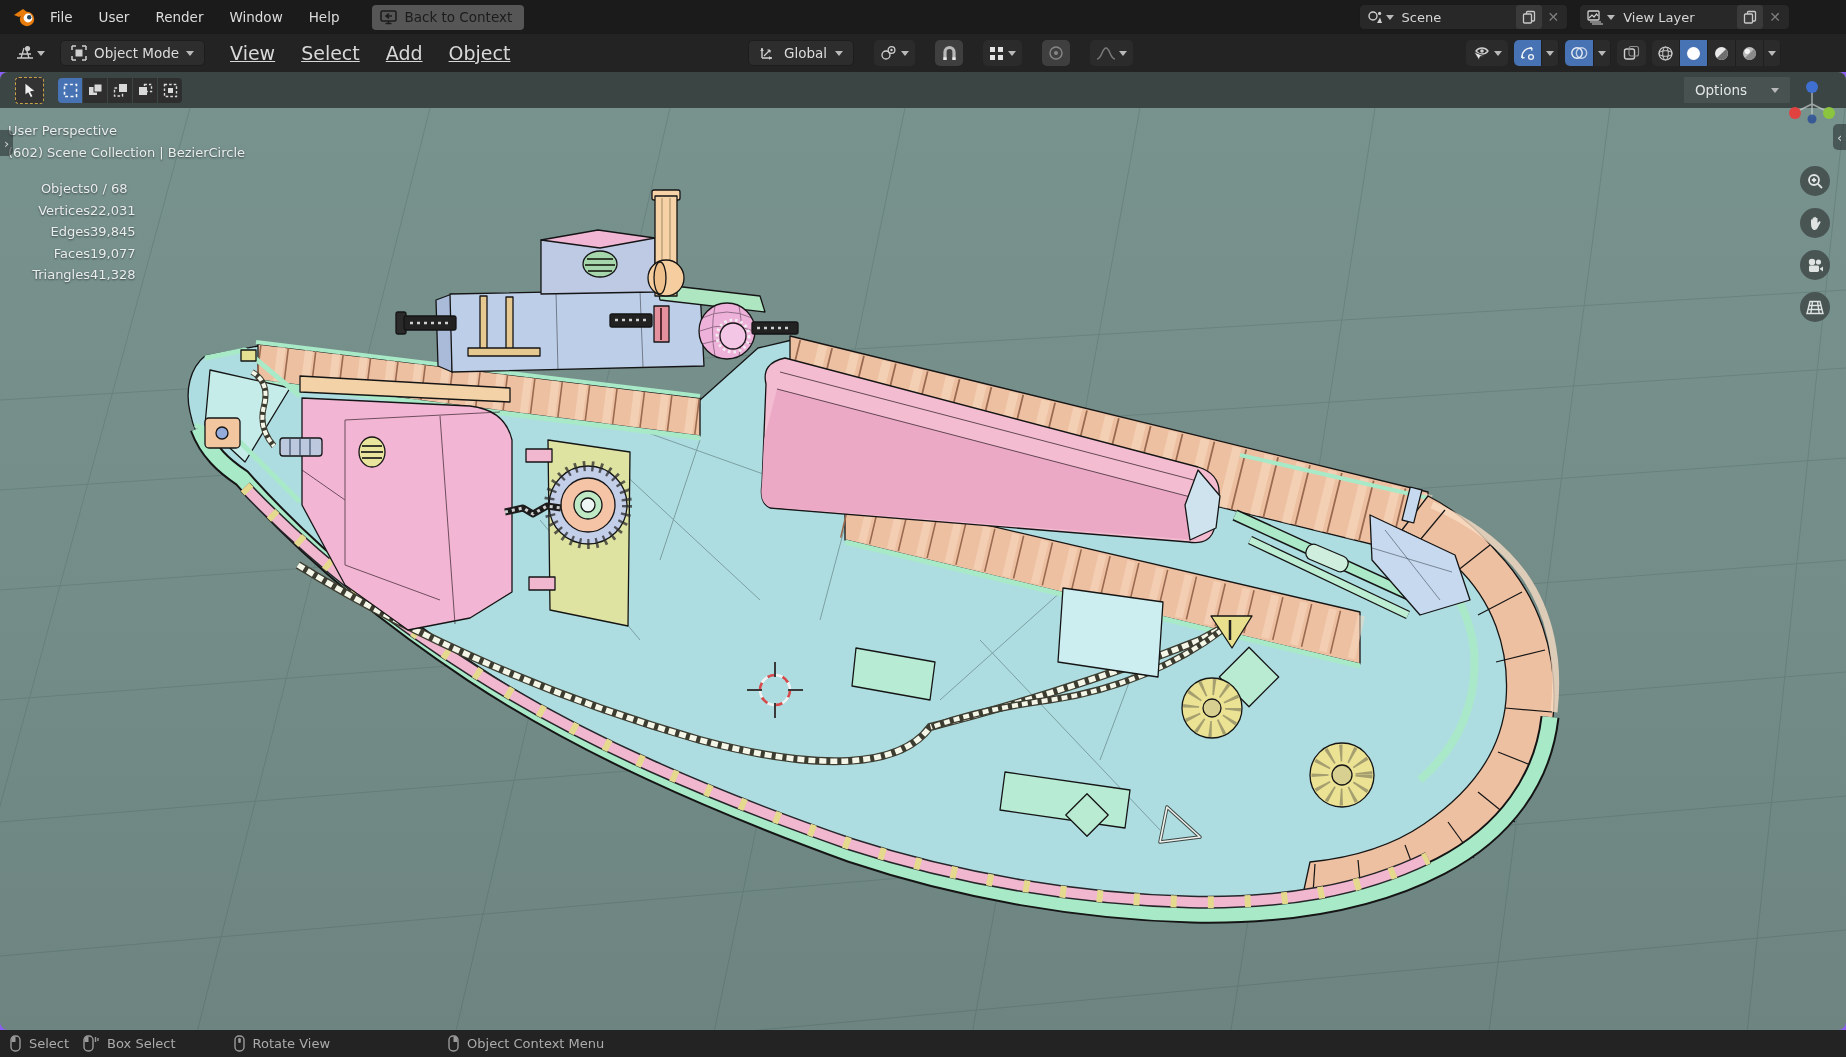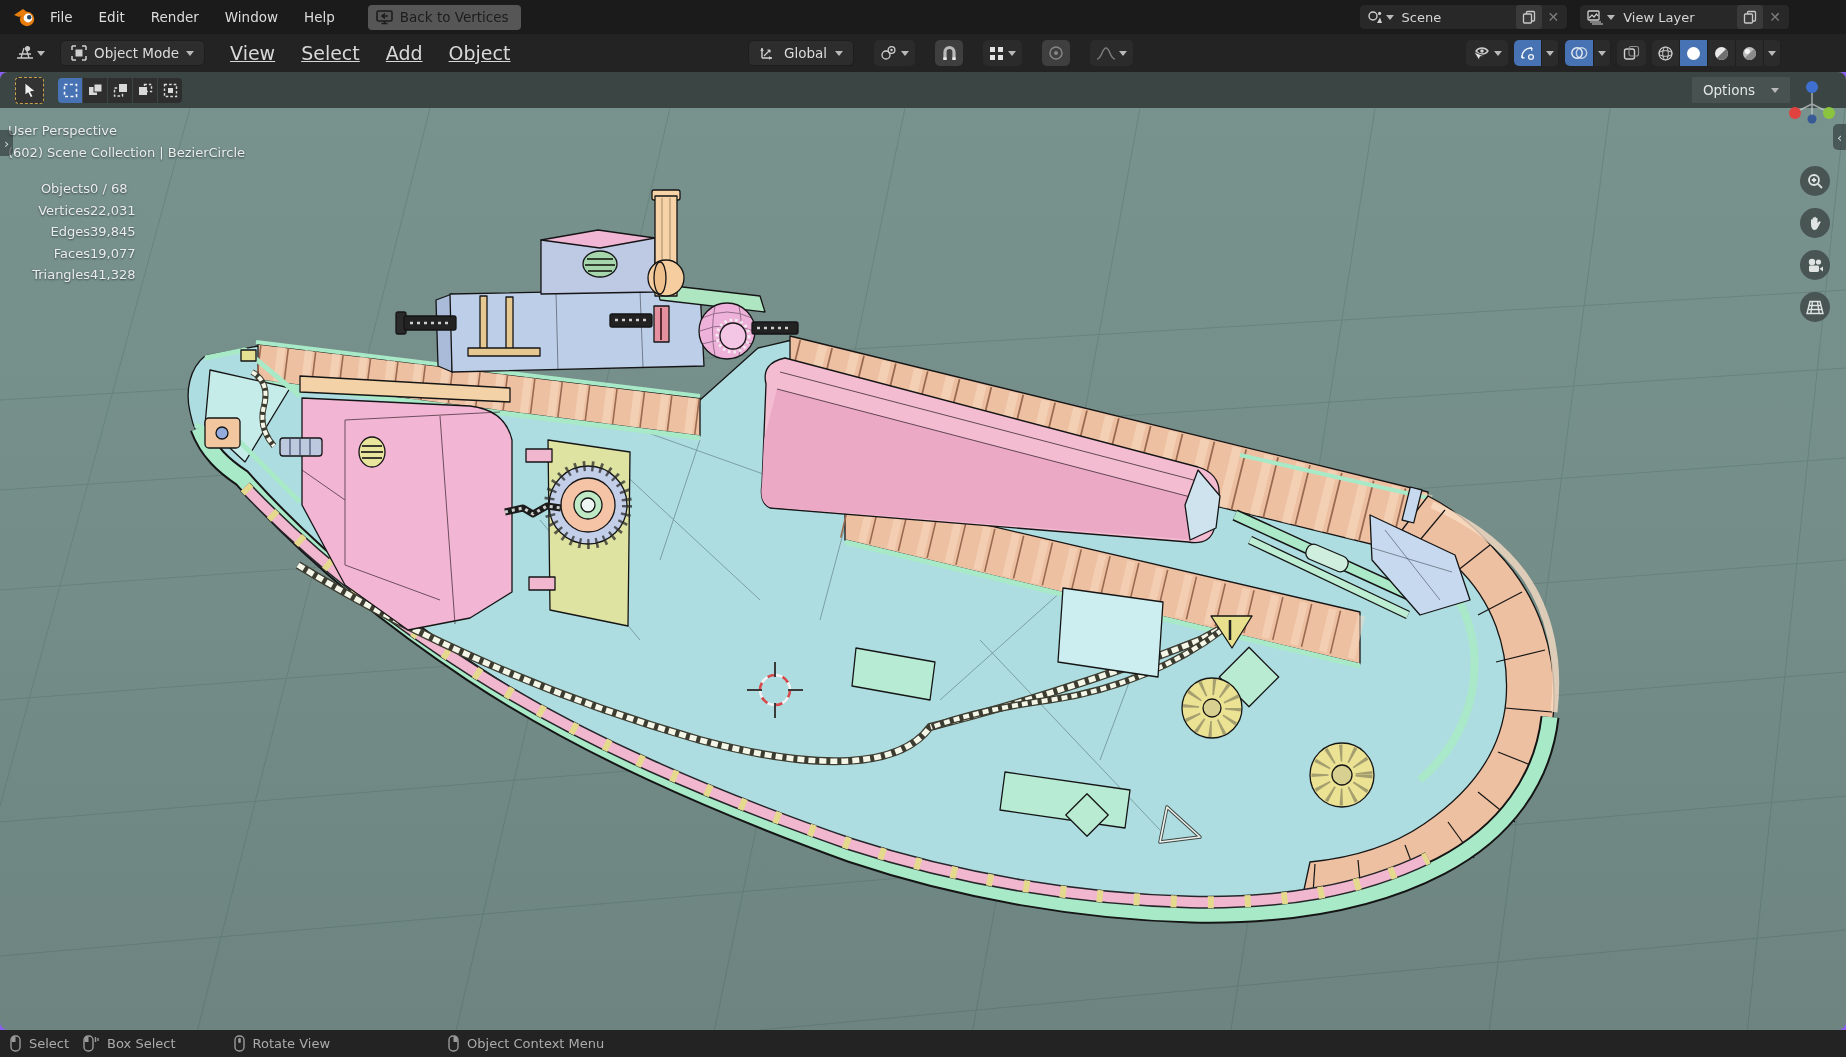--- a/index.html
+++ b/index.html
@@ -45,21 +45,21 @@
   .tgl.on { background:#4772b3; }
   .tgl.chv { padding:0 4px; }
   
   .viewport { position:absolute; top:72px; left:0; right:0; height:958px; border-radius:8px; overflow:hidden;
     background:linear-gradient(180deg,#78928e 0%, #748d89 55%, #6d8480 100%); }
   .toolrow { position:absolute; top:0; left:0; right:0; height:36px; background:#3a4544; display:flex; align-items:center; }
   .tool-btn { width:29px; height:27px; margin-left:15px; background:#333333; border:1.5px dashed #c9a24a; border-radius:4px; display:flex; align-items:center; justify-content:center; }
   .selmode-group { display:flex; margin-left:14px; gap:1px; border-radius:4px; overflow:hidden; }
   .selmode { width:24px; height:25px; background:#2e2e2e; display:flex; align-items:center; justify-content:center; }
   .selmode.on { background:#4772b3; }
-  .options-btn { position:absolute; right:56px; top:5px; height:26px; display:flex; align-items:center; gap:16px; background:#485251; border-radius:1px; padding:0 11px; color:#e2e5e4; font-size:13.5px; }
+  .options-btn { position:absolute; right:56px; top:5px; height:26px; display:flex; align-items:center; gap:24px; background:#485251; border-radius:1px; padding:0 11px; color:#e2e5e4; font-size:13.5px; }
   .scene-svg { position:absolute; top:36px; left:0; width:1846px; height:922px; display:block; }
   
   .overlay-stats { position:absolute; left:8px; top:48px; color:#e9edec; font-size:13px; text-shadow:0 1px 2px rgba(25,30,30,.65); }
   .ov-line { line-height:22px; }
   .ov-gap { height:14px; }
   .stat-row { display:flex; line-height:21.5px; }
   .stat-label { width:82px;text-align:right; }
   
   .edge-tab { position:absolute; width:13px; height:26px; background:rgba(35,42,41,.55); color:#cdd3d2; font-size:13px; display:flex; align-items:center; justify-content:center; }
   .edge-tab.left { left:0; top:58px; border-radius:0 5px 5px 0; }
@@ -80,31 +80,31 @@
   <header class="topbar">
     <span class="logo">
       <svg width="23" height="19" viewBox="0 0 23 19">
         <path d="M1,7 L10,1 L14,4 L6,9 Z" fill="#e87d0d"></path>
         <circle cx="14" cy="11" r="7.2" fill="#e87d0d"></circle>
         <circle cx="15" cy="10" r="4.4" fill="#ffffff"></circle>
         <circle cx="16.2" cy="9.2" r="2.2" fill="#23455f"></circle>
       </svg>
     </span>
     <span class="menu">File</span>
-    <span class="menu">Edit</span>
+    <span class="menu">User</span>
     <span class="menu">Render</span>
     <span class="menu">Window</span>
     <span class="menu">Help</span>
     <span class="backbtn">
       <svg width="17" height="15" viewBox="0 0 17 15">
         <rect x="1" y="1" width="15" height="10" rx="1.5" fill="none" stroke="#1c1c1c" stroke-width="1.6"></rect>
         <path d="M9,3.6 L6,6 L9,8.4 M6.2,6 L12,6" fill="none" stroke="#1c1c1c" stroke-width="1.5"></path>
         <path d="M8.5,11 L8.5,13 M5.5,13.6 L11.5,13.6" stroke="#1c1c1c" stroke-width="1.5"></path>
       </svg>
-      <span>Back to Vertices</span>
+      <span>Back to Context</span>
     </span>
 
     <div class="tb-right">
 
       <div class="id-widget">
         <span class="id-icon">
           <svg width="16" height="15" viewBox="0 0 16 15">
             <circle cx="6" cy="6" r="4" fill="none" stroke="#cfcfcf" stroke-width="1.4"></circle>
             <path d="M10,13 L13,7.5 L15,13 Z" fill="#cfcfcf"></path>
             <circle cx="12.6" cy="3.4" r="1.6" fill="#cfcfcf"></circle>

